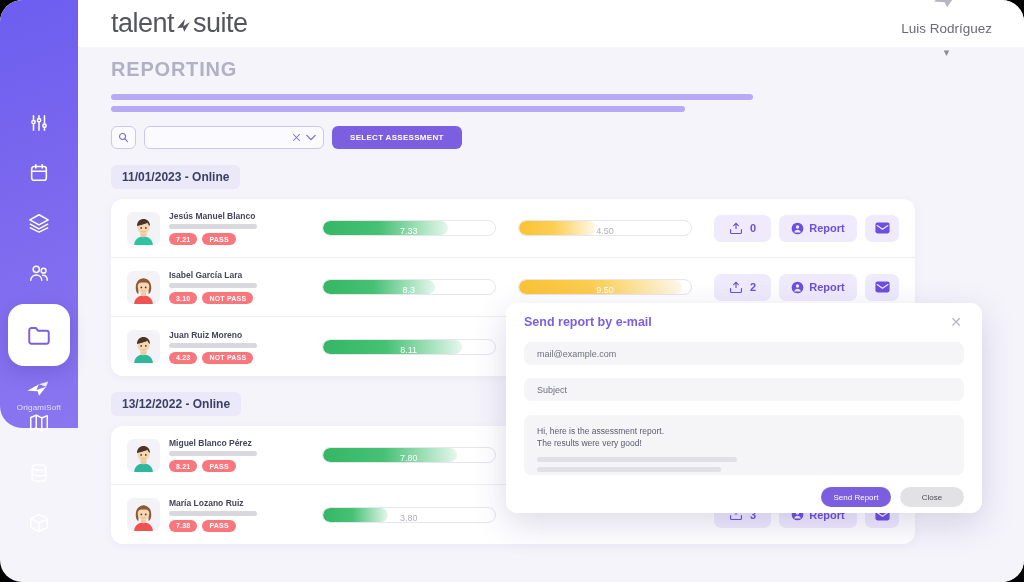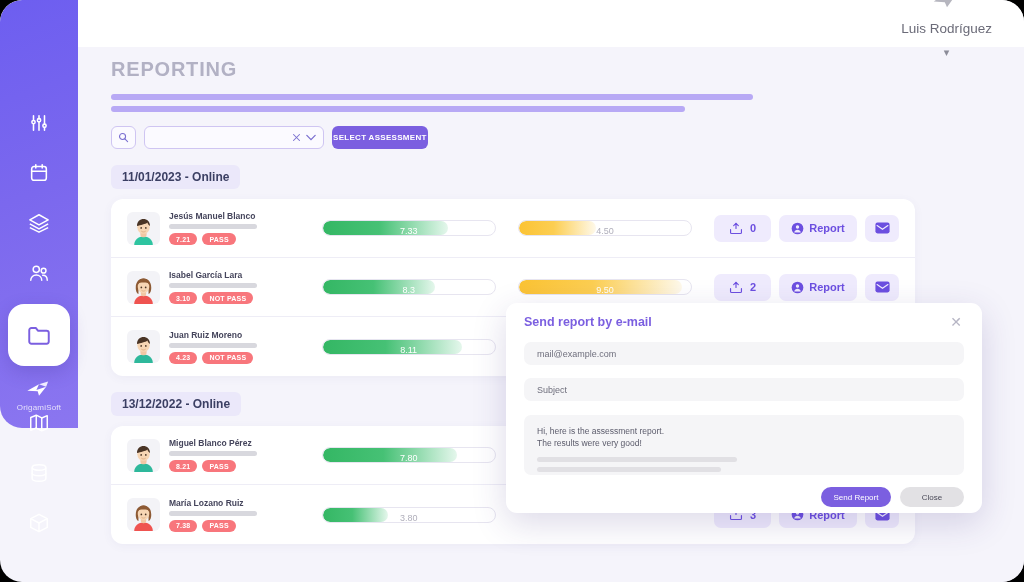--- a/index.html
+++ b/index.html
@@ -159,21 +159,21 @@
     cursor: pointer;
   }
   #filter-value {
     flex: 1;
     font-size: 10px;
     color: #9e9ab5;
   }
   .sel-icons { display: flex; align-items: center; gap: 5px; color: #7a6fd0; }
   #select-assessment {
     height: 23px;
-    padding: 0 1px;
+    padding: 0 18px;
     background: #7b5fe0;
     color: #ffffff;
     border: none;
     border-radius: 6px;
     font-size: 8px;
     font-weight: bold;
     letter-spacing: 0.3px;
     cursor: pointer;
     font-family: "Liberation Sans", sans-serif;
     display: flex; align-items: center;
@@ -457,20 +457,29 @@
     <div class="side-logo">
       <svg width="26" height="20" viewBox="0 0 40 30">
         <path d="M2 16 L20 6 L16 15 L31 10 L20 24 L18 17 Z" fill="#ffffff"></path>
         <path d="M20 6 L34 2 L31 10 Z" fill="#f0ecff"></path>
       </svg>
       <span class="side-logo-text">OrigamiSoft</span>
     </div>
   </nav>
 
   <header id="header">
+    <div id="brand">
+      <span class="brand-text">talent</span>
+      <span class="brand-mark">
+        <svg width="17" height="20" viewBox="0 0 24 28">
+          <path d="M3 20 L14 7 L12 17 L21 11 L13 25 L11 19 Z" fill="#55555f"></path>
+        </svg>
+      </span>
+      <span class="brand-text">suite</span>
+    </div>
 
     <div id="user-area">
       <svg width="30" height="22" viewBox="0 0 40 30">
         <path d="M2 17 L19 5 L16 15 L32 8 L20 25 L17 18 Z" fill="#b6b6bf"></path>
         <path d="M19 5 L35 1 L32 8 Z" fill="#c9c9d1"></path>
       </svg>
       <span id="user-name">Luis Rodríguez</span>
       <span class="chev">▾</span>
     </div>
   </header>

